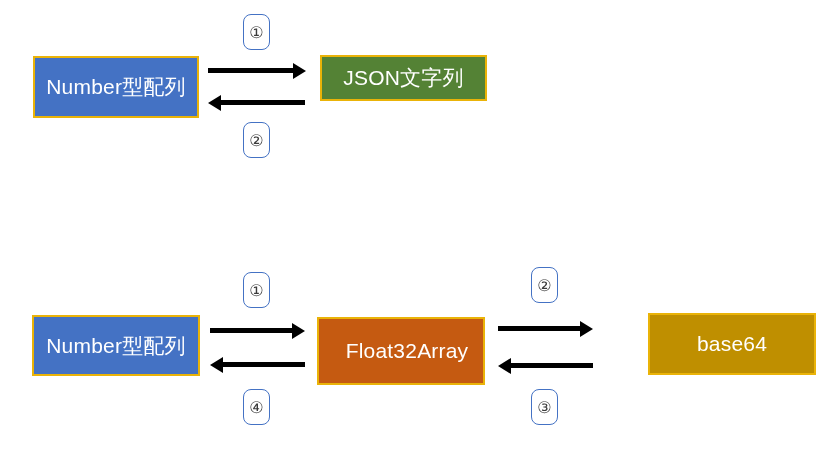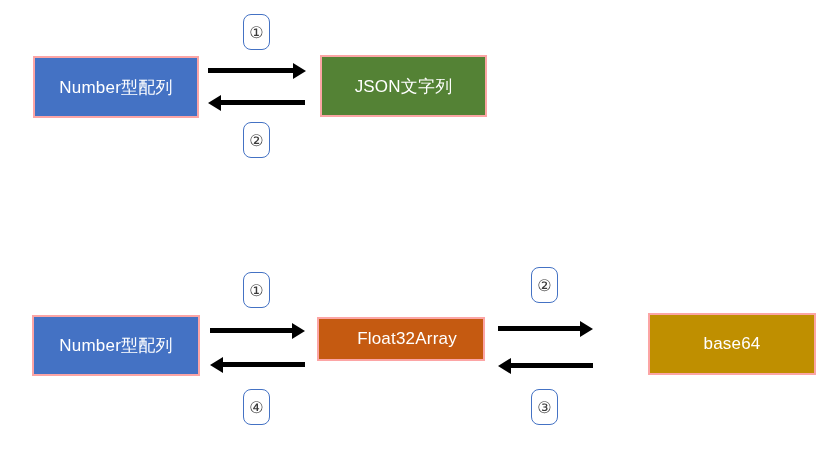--- a/index.html
+++ b/index.html
@@ -14,37 +14,37 @@
     height: 449px;
     background: #ffffff;
     overflow: hidden;
   }
   .node {
     position: absolute;
     display: flex;
     align-items: center;
     justify-content: center;
     color: #ffffff;
-    font-size: 17px;
-    border: 2px solid #fca5a5;
+    font-size: 21px;
+    border: 2px solid #eab308;
     box-sizing: border-box;
     text-align: right;
     letter-spacing: 0.2px;
   }
   .node-blue   { background: #4472C4; }
   .node-green  { background: #548235; }
   .node-orange { background: #C55A11; }
   .node-gold   { background: #BF8F00; margin-left: 40px; }
 
   
   .n-top-left   { left: 33px;  top: 56px;  width: 166px; height: 62px; }
-  .n-top-right  { left: 320px; top: 55px;  width: 167px; height: 62px; }
+  .n-top-right  { left: 320px; top: 55px;  width: 167px; height: 46px; }
   
   .n-bot-left   { left: 32px;  top: 315px; width: 168px; height: 61px; }
-  .n-bot-mid    { left: 317px; top: 317px; width: 168px; height: 44px; padding-left: 12px; }
+  .n-bot-mid    { left: 317px; top: 317px; width: 168px; height: 68px; padding-left: 12px; }
   .n-bot-right  { left: 608px; top: 313px; width: 168px; height: 62px; }
 
   
   .badge {
     position: absolute;
     width: 27px;
     height: 36px;
     box-sizing: border-box;
     background: #ffffff;
     border: 1.5px solid #4472C4;

